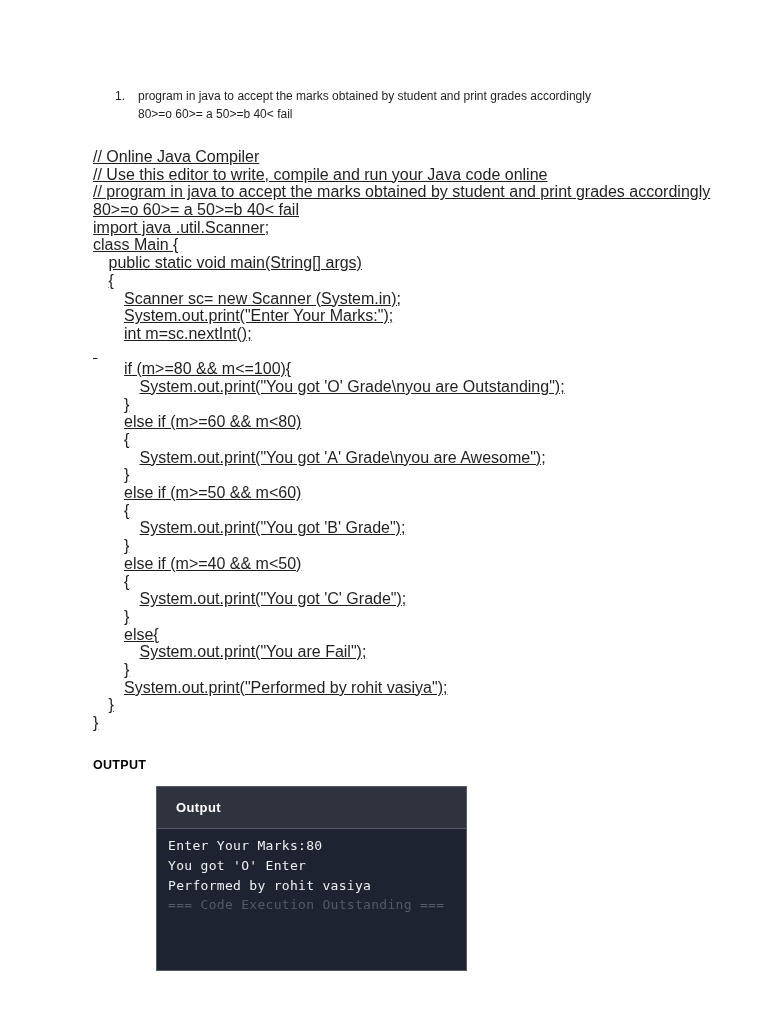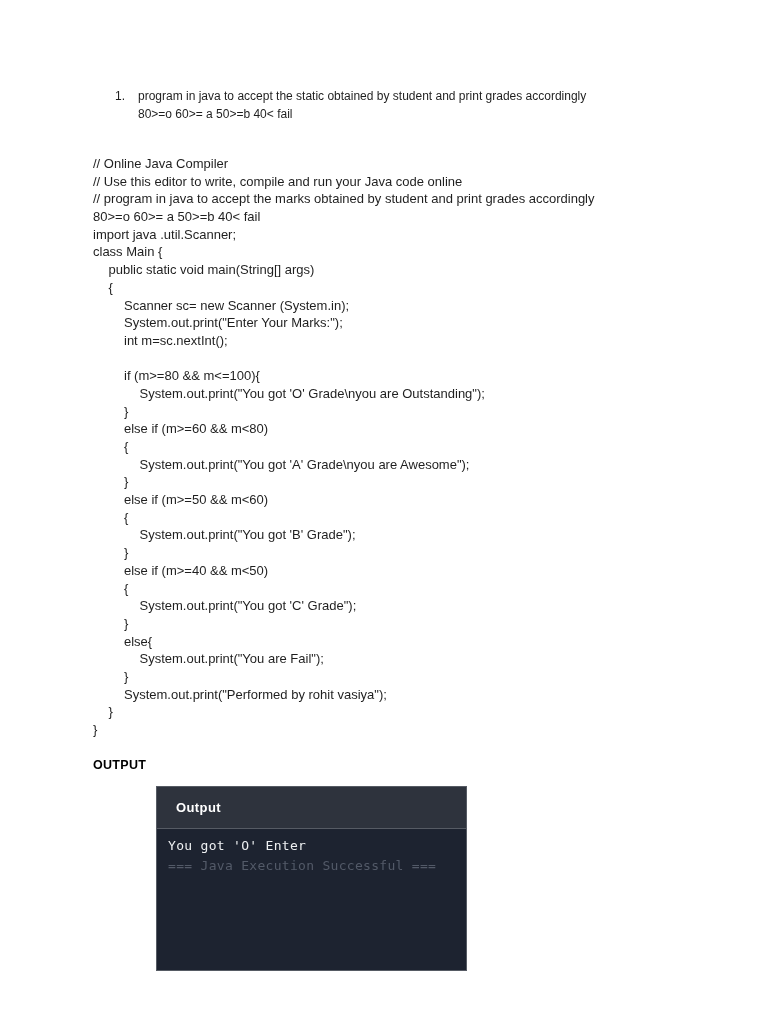--- a/index.html
+++ b/index.html
@@ -31,24 +31,25 @@
     flex: 0 0 23px;
   }
   .question .q-text {
     max-width: 560px;
   }
 
   
   .code-block {
     position: absolute;
     left: 93px;
-    top: 155px;
-    font-size: 13px;
+    top: 148px;
+    font-size: 16px;
     line-height: 17.7px;
     white-space: pre;
+    text-decoration: underline;
   }
   .code-line {
     height: 17.7px;
   }
 
   
   .output-heading {
     position: absolute;
     left: 93px;
     top: 758px;
@@ -106,32 +107,34 @@
   }
 </style>
 </head>
 <body>
 
 <div class="page">
 
   <div class="question">
     <div class="num">1.</div>
     <div class="q-text">
-      <div>program in java to accept the static obtained by student and print grades accordingly</div>
+      <div>program in java to accept the marks obtained by student and print grades accordingly</div>
       <div>80&gt;=o 60&gt;= a 50&gt;=b 40&lt; fail</div>
     </div>
   </div>
 
   <div class="code-block" id="code-block"><div class="code-line" style="padding-left: 0px;">// Online Java Compiler</div><div class="code-line" style="padding-left: 0px;">// Use this editor to write, compile and run your Java code online</div><div class="code-line" style="padding-left: 0px;">// program in java to accept the marks obtained by student and print grades accordingly</div><div class="code-line" style="padding-left: 0px;">80&gt;=o 60&gt;= a 50&gt;=b 40&lt; fail</div><div class="code-line" style="padding-left: 0px;">import java .util.Scanner;</div><div class="code-line" style="padding-left: 0px;">class Main {</div><div class="code-line" style="padding-left: 15.5px;">public static void main(String[] args)</div><div class="code-line" style="padding-left: 15.5px;">{</div><div class="code-line" style="padding-left: 31px;">Scanner sc= new Scanner (System.in);</div><div class="code-line" style="padding-left: 31px;">System.out.print("Enter Your Marks:");</div><div class="code-line" style="padding-left: 31px;">int m=sc.nextInt();</div><div class="code-line" style="padding-left: 0px;">&nbsp;</div><div class="code-line" style="padding-left: 31px;">if (m&gt;=80 &amp;&amp; m&lt;=100){</div><div class="code-line" style="padding-left: 46.5px;">System.out.print("You got 'O' Grade\nyou are Outstanding");</div><div class="code-line" style="padding-left: 31px;">}</div><div class="code-line" style="padding-left: 31px;">else if (m&gt;=60 &amp;&amp; m&lt;80)</div><div class="code-line" style="padding-left: 31px;">{</div><div class="code-line" style="padding-left: 46.5px;">System.out.print("You got 'A' Grade\nyou are Awesome");</div><div class="code-line" style="padding-left: 31px;">}</div><div class="code-line" style="padding-left: 31px;">else if (m&gt;=50 &amp;&amp; m&lt;60)</div><div class="code-line" style="padding-left: 31px;">{</div><div class="code-line" style="padding-left: 46.5px;">System.out.print("You got 'B' Grade");</div><div class="code-line" style="padding-left: 31px;">}</div><div class="code-line" style="padding-left: 31px;">else if (m&gt;=40 &amp;&amp; m&lt;50)</div><div class="code-line" style="padding-left: 31px;">{</div><div class="code-line" style="padding-left: 46.5px;">System.out.print("You got 'C' Grade");</div><div class="code-line" style="padding-left: 31px;">}</div><div class="code-line" style="padding-left: 31px;">else{</div><div class="code-line" style="padding-left: 46.5px;">System.out.print("You are Fail");</div><div class="code-line" style="padding-left: 31px;">}</div><div class="code-line" style="padding-left: 31px;">System.out.print("Performed by rohit vasiya");</div><div class="code-line" style="padding-left: 15.5px;">}</div><div class="code-line" style="padding-left: 0px;">}</div></div>
 
   <div class="output-heading">OUTPUT</div>
 
   <div class="terminal">
     <div class="terminal-header">
       <span class="terminal-title">Output</span>
     </div>
     <div class="terminal-body" id="terminal-body">
+        <div class="terminal-line">Enter Your Marks:80</div>
         <div class="terminal-line">You got 'O' Enter</div>
-        <div class="terminal-line dim">=== Java Execution Successful ===</div>
+        <div class="terminal-line">Performed by rohit vasiya</div>
+        <div class="terminal-line dim">=== Code Execution Outstanding ===</div>
       </div>
   </div>
 
 </div>
 
 </body></html>

